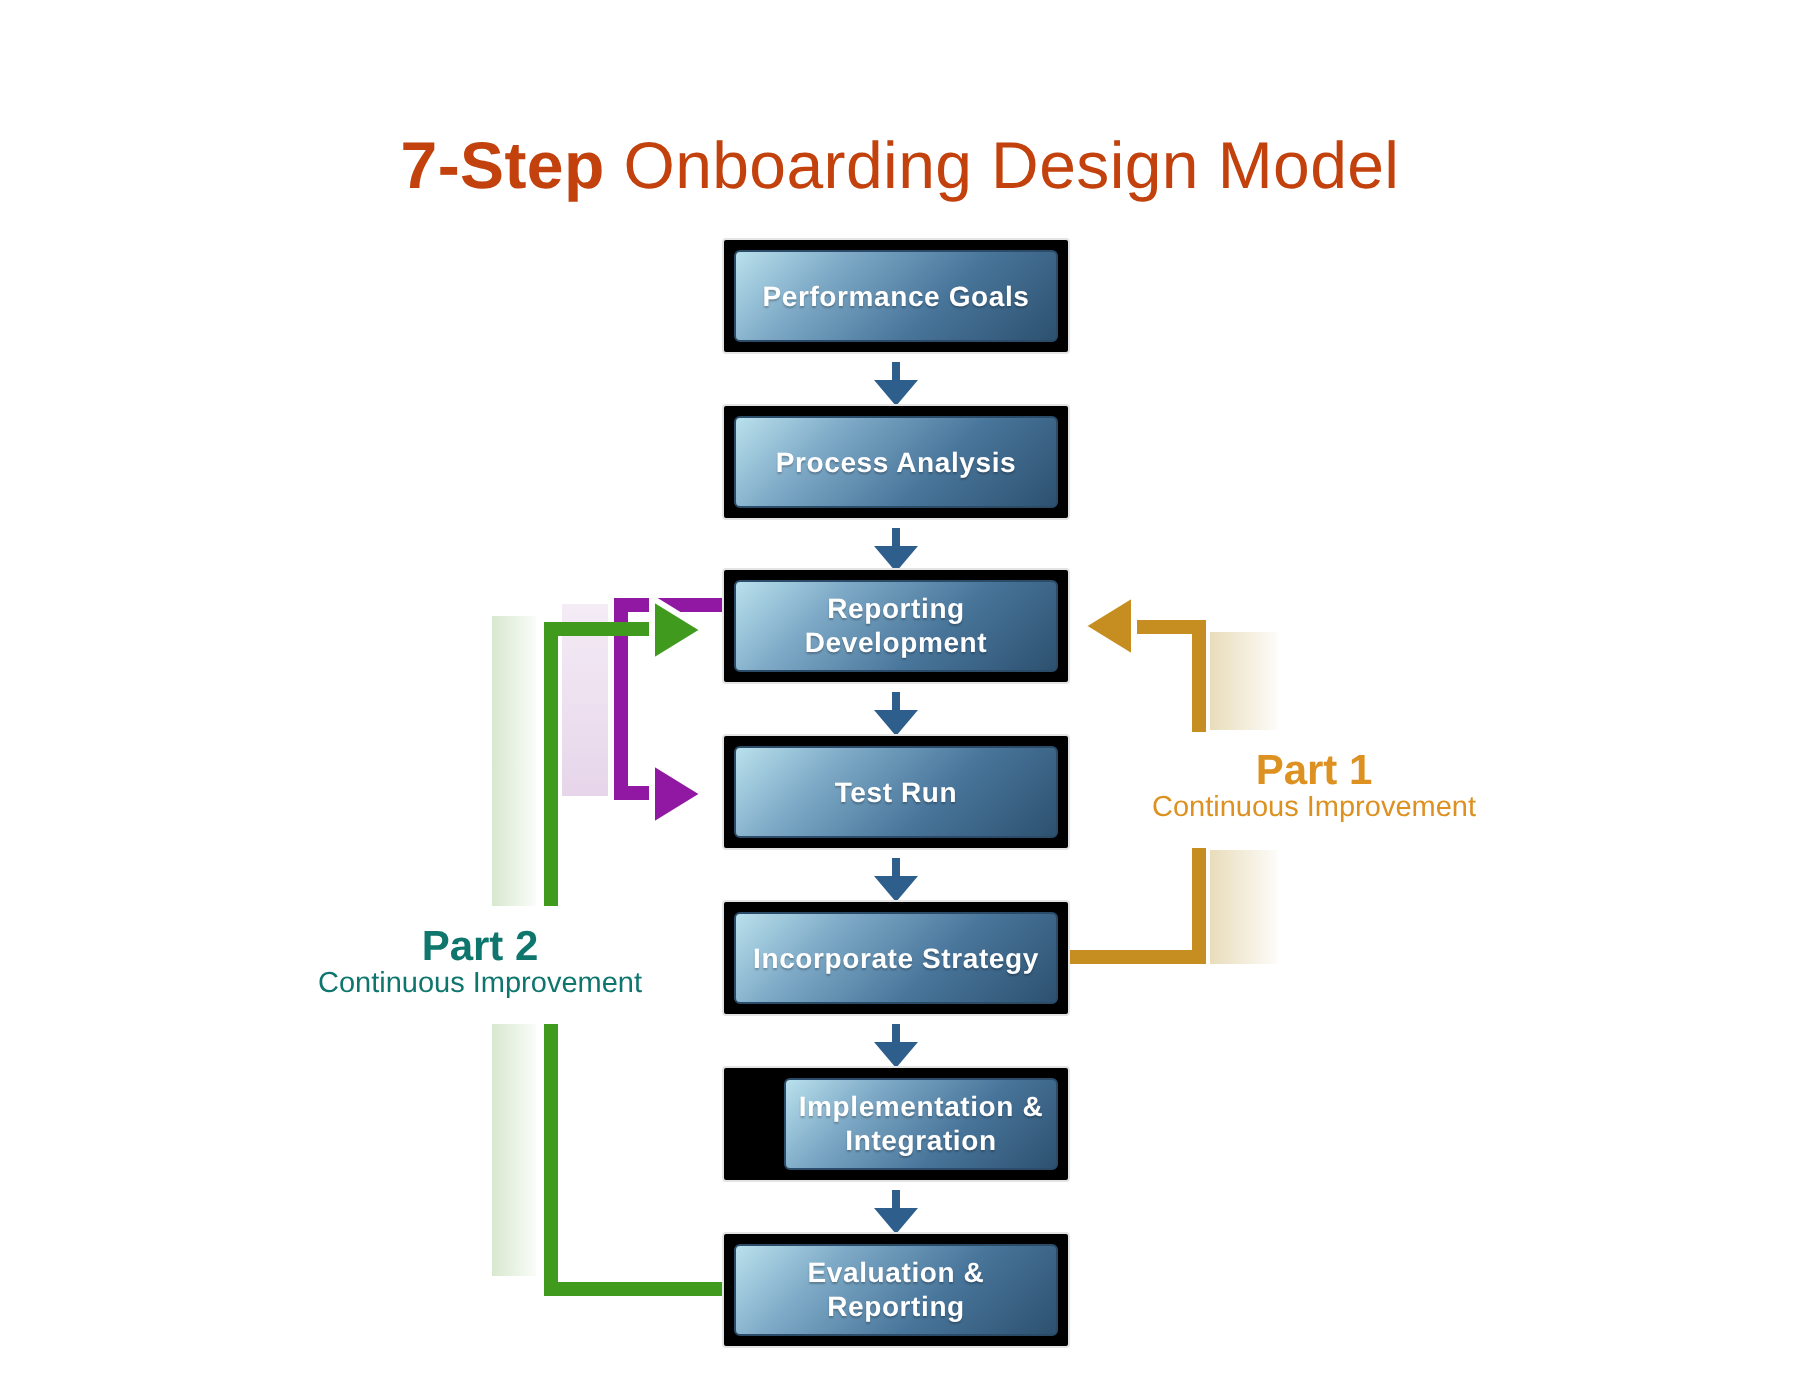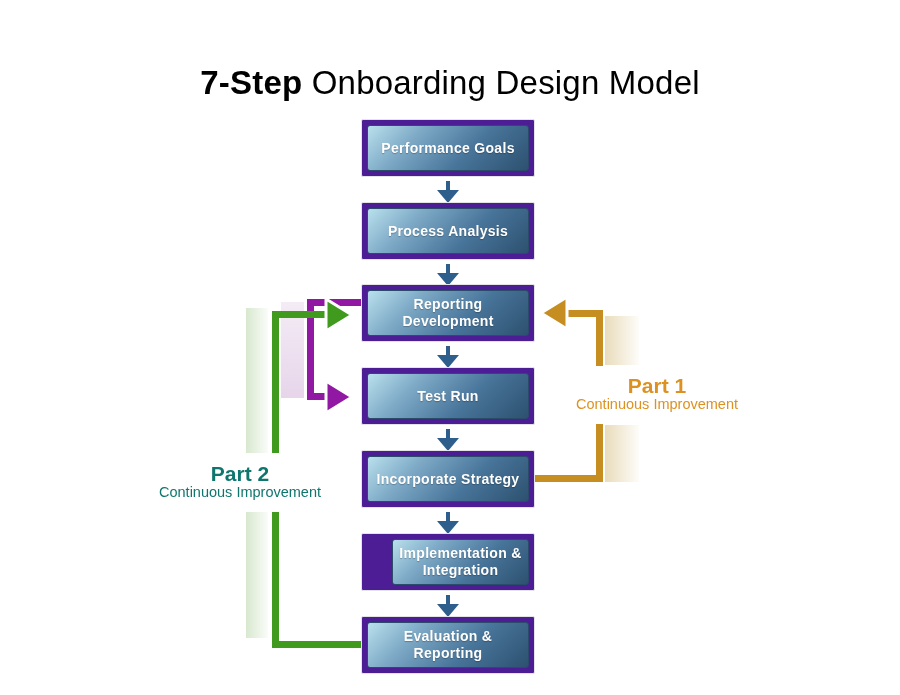--- a/index.html
+++ b/index.html
@@ -3,27 +3,27 @@
 <meta charset="utf-8">
 <style>
   html,body{margin:0;padding:0;background:#ffffff;}
   .canvas{
     position:relative;width:900px;height:695px;background:#ffffff;overflow:hidden;
     font-family:"Liberation Sans", sans-serif;
   }
   
   .title{
     position:absolute;top:64px;left:0;width:900px;text-align:center;
-    font-size:33px;color:#000000;letter-spacing:0.2px;font-weight:400;
+    font-size:33px;color:#c2410c;letter-spacing:0.2px;font-weight:400;
   }
   .title .bold{font-weight:700;}
   
   .step-frame{
     position:absolute;left:361px;width:174px;height:58px;box-sizing:border-box;
-    background:#4c1d95;border:1px solid #e4e4e4;border-radius:2px;padding:5px;
+    background:#000000;border:1px solid #e4e4e4;border-radius:2px;padding:5px;
   }
   .step-inner{
     width:100%;height:100%;box-sizing:border-box;border:1px solid #2a4c69;border-radius:3px;
     background:linear-gradient(135deg,#b9e0ec 0%,#7eaac7 28%,#48759a 62%,#2d5170 100%);
     display:flex;align-items:center;justify-content:center;
   }
   .step-label{
     color:#ffffff;font-size:14px;font-weight:600;letter-spacing:0.3px;
     text-align:center;white-space:pre-line;line-height:17px;
     text-shadow:0 1px 1px rgba(0,0,0,0.25);

